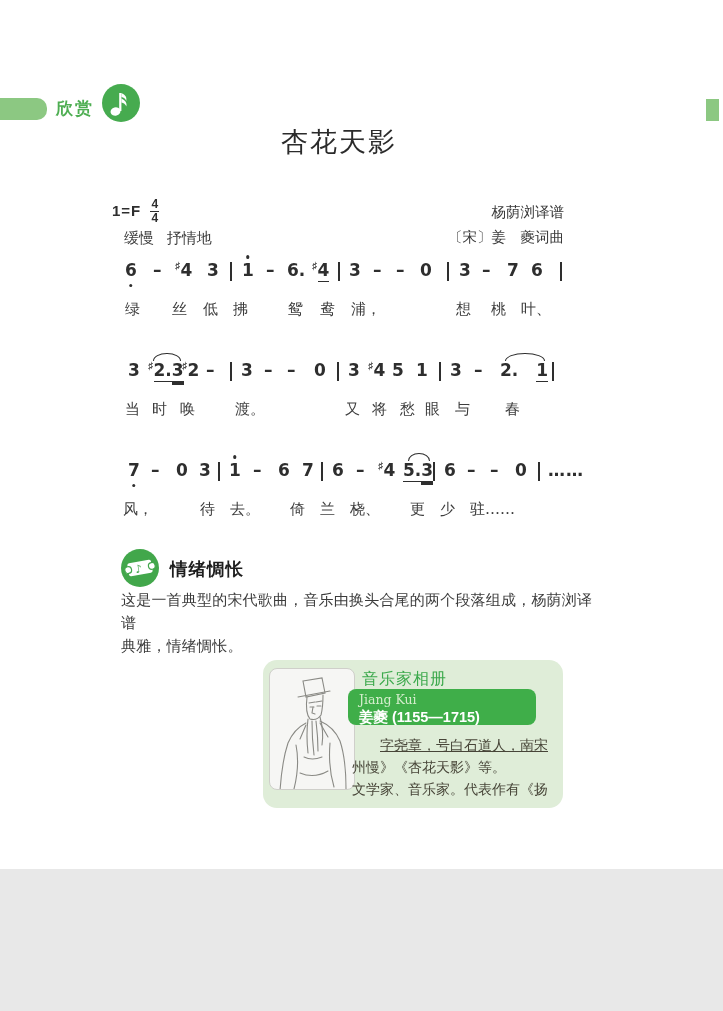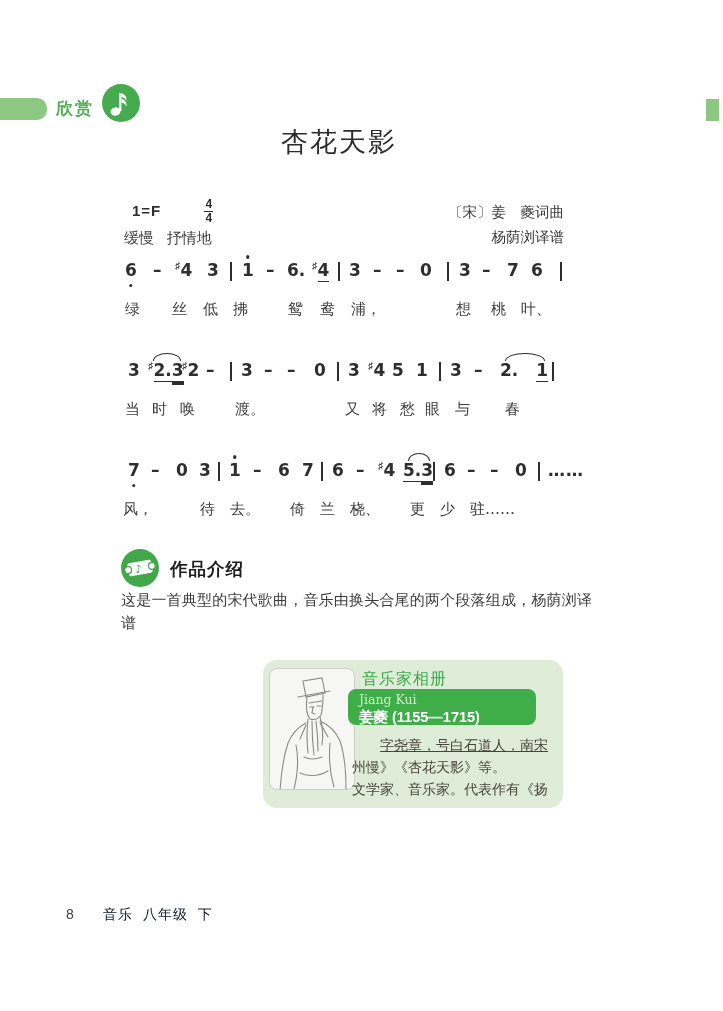--- a/index.html
+++ b/index.html
@@ -1,30 +1,30 @@
 <!DOCTYPE html>
 <html><head>
 <meta charset="utf-8">
 <style>
   html,body{margin:0;padding:0;background:#e8e8e8;}
-  #page{position:relative;width:723px;height:1011px;background:#ffffff;margin:0 auto;
+  #page{position:relative;width:723px;height:869px;background:#ffffff;margin:0 auto;
         font-family:"Liberation Sans",sans-serif;overflow:hidden;}
 
   
   .header-bar{position:absolute;left:0;top:98px;width:47px;height:22px;
               background:#8CC882;border-radius:0 10px 10px 0;}
   .tab-label{position:absolute;left:56px;top:97px;font-size:17px;font-weight:bold;
              color:#4EAE52;letter-spacing:2px;}
   .note-icon{position:absolute;left:102px;top:84px;width:38px;height:38px;}
   .right-marker{position:absolute;left:706px;top:99px;width:13px;height:22px;background:#8CC882;}
 
   
   .song-title{position:absolute;left:281px;top:124px;font-size:27px;letter-spacing:2px;
               color:#2b2b2b;font-family:Liberation Mono, monospace;}
-  .meta-key{position:absolute;left:132px;top:202px;display:flex;align-items:flex-start;gap:34px;}
+  .meta-key{position:absolute;left:112px;top:202px;display:flex;align-items:flex-start;}
   .key-text{font-size:15px;font-weight:bold;color:#2e2e2e;letter-spacing:1px;}
   .timesig{display:inline-flex;flex-direction:column;align-items:center;margin-left:9px;margin-top:-3px;}
   .timesig span{font-size:12px;font-weight:bold;color:#2e2e2e;line-height:11px;}
   .timesig .ts-line{width:9px;height:1px;background:#2e2e2e;margin:1px 0;}
   .tempo{position:absolute;left:124px;top:229px;font-size:15px;color:#3c3c3c;
          font-family:"DejaVu Serif","Liberation Serif",serif;word-spacing:8px;}
   .credits{position:absolute;left:398px;top:200px;width:166px;text-align:right;
            font-family:"DejaVu Serif","Liberation Serif",serif;font-size:14.5px;
            color:#3a3a3a;line-height:25px;}
 
@@ -102,22 +102,22 @@
   <div class="meta-key">
     <span class="key-text">1=F</span>
     <span class="timesig">
       <span>4</span>
       <span class="ts-line"></span>
       <span>4</span>
     </span>
   </div>
   <div class="tempo">缓慢 抒情地</div>
   <div class="credits">
+    <div>杨荫浏译谱</div>
     <div>〔宋〕姜　夔词曲</div>
-    <div>杨荫浏译谱</div>
   </div>
 
   <div class="score-row" id="row1">
     <div class="notes">
         <span class="grp" style="left: 5px;"><span class="tok"><span class="num">6<span class="odot below"></span></span></span></span>
         <span class="grp" style="left: 33px;"><span class="tok"><span class="num">–</span></span></span>
         <span class="grp" style="left: 55px;"><span class="tok"><span class="sharp">♯</span><span class="num">4</span></span></span>
         <span class="grp" style="left: 87px;"><span class="tok"><span class="num">3</span></span></span>
         <span class="bar" style="left: 110px;"></span>
         <span class="grp" style="left: 122px;"><span class="tok"><span class="num">1<span class="odot above"></span></span></span></span>
@@ -225,23 +225,24 @@
     <svg viewBox="0 0 40 40" width="40" height="40">
       <circle cx="20" cy="20" r="19" fill="#42A74B"></circle>
       <g transform="rotate(-10 20 20)">
         <rect x="8" y="13.5" width="24" height="13" rx="2" fill="#ffffff"></rect>
         <circle cx="8" cy="20" r="3.4" fill="#ffffff" stroke="#42A74B" stroke-width="1.2"></circle>
         <circle cx="32" cy="20" r="3.4" fill="#ffffff" stroke="#42A74B" stroke-width="1.2"></circle>
         <text x="15" y="24.5" font-size="11" fill="#42A74B" font-family="DejaVu Sans, sans-serif">♪</text>
       </g>
     </svg>
   </div>
-  <div class="intro-heading">作品介绍</div>
+  <div class="intro-heading">情绪惆怅</div>
   <div class="intro-text">
     <div>这是一首典型的宋代歌曲，音乐由换头合尾的两个段落组成，杨荫浏译谱</div>
+    <div>典雅，情绪惆怅。</div>
   </div>
 
   <div class="album-card">
     <div class="portrait">
       <svg viewBox="0 0 84 127" width="84" height="127">
         <g stroke="#8a8a85" stroke-width="1.1" fill="none" stroke-linecap="round">
           <path d="M33 12 L52 9 L55 24 L36 28 Z"></path>
           <path d="M28 28 L60 22"></path>
           <path d="M37 28 Q35 44 40 50 Q47 52 51 46 Q53 38 53 26"></path>
           <path d="M39 34 l6 -1 M46 33 l6 -1 M40 38 l4 0 M47 37 l4 0"></path>

